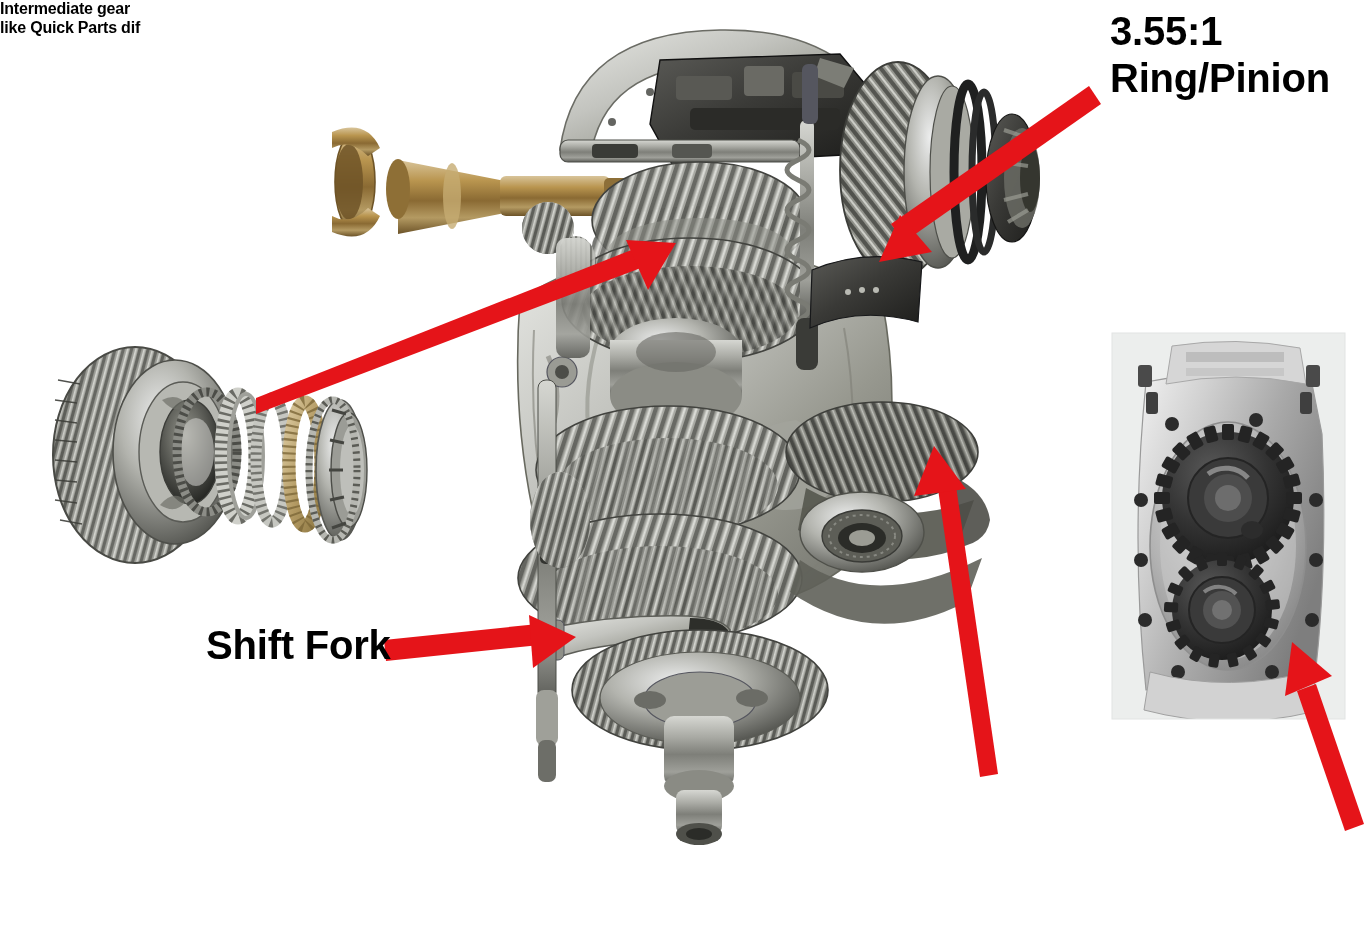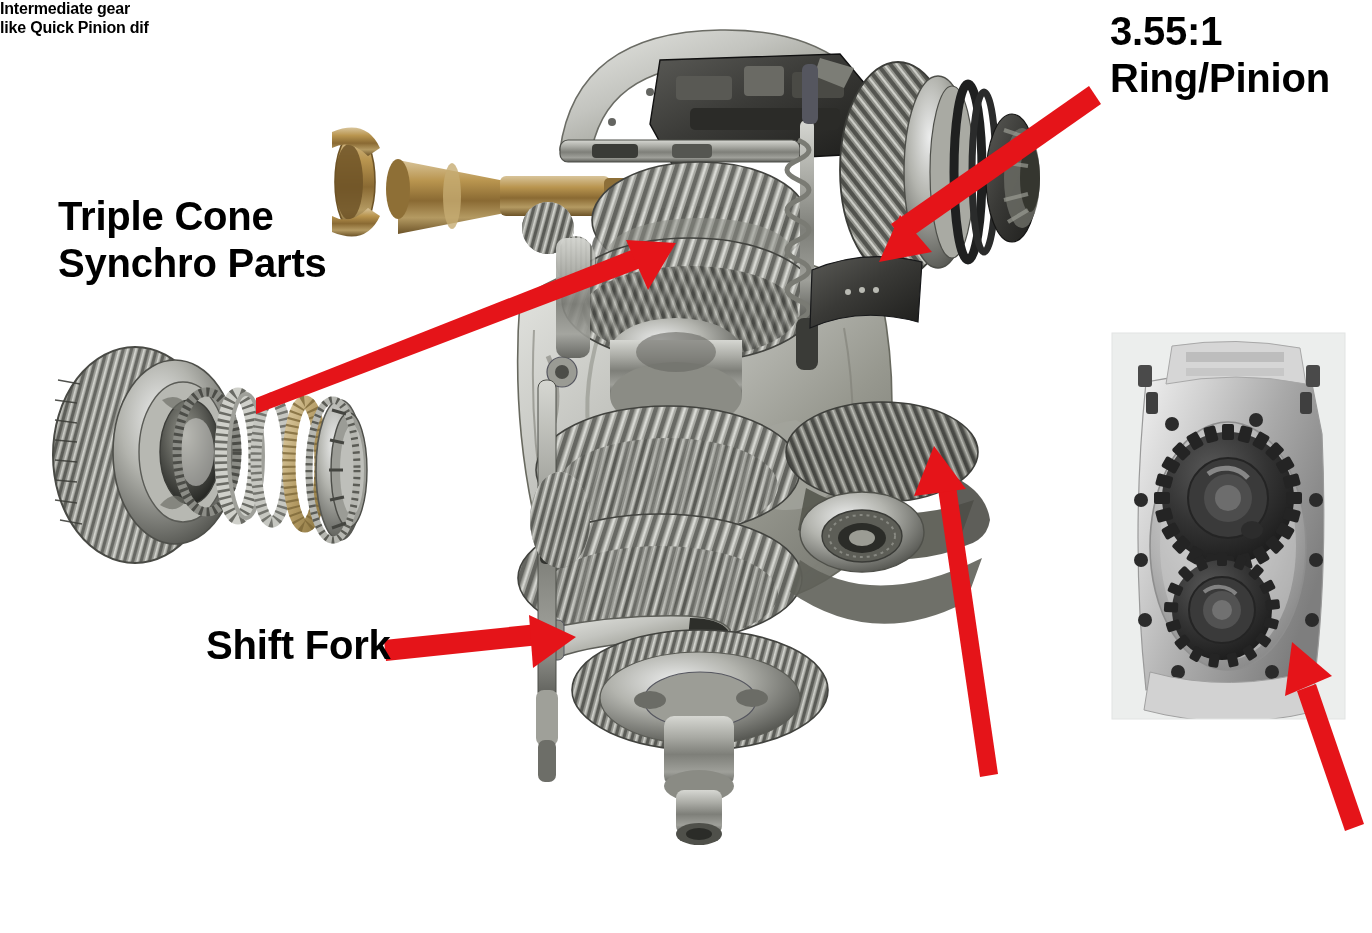--- a/index.html
+++ b/index.html
@@ -572,21 +572,19 @@
       <g>
         <path d="M1364 824 L1316 684 L1297 691 L1345 831 Z"></path>
         <path d="M1292 642 L1285 696 L1332 676 Z"></path>
       </g>
     </g>
   </svg>
 
   <div class="label" id="label-ring">3.55:1
 Ring/Pinion</div>
 
-  <div class="label" id="label-synchro">Triple Cone
-Synchro Parts</div>
 
   <div class="label" id="label-fork">Shift Fork</div>
 
   <div class="label" id="label-intermediate">Intermediate gear
-like Quick Pinion dif</div>
+like Quick Parts dif</div>
 
 </div>
 
 </body></html>

